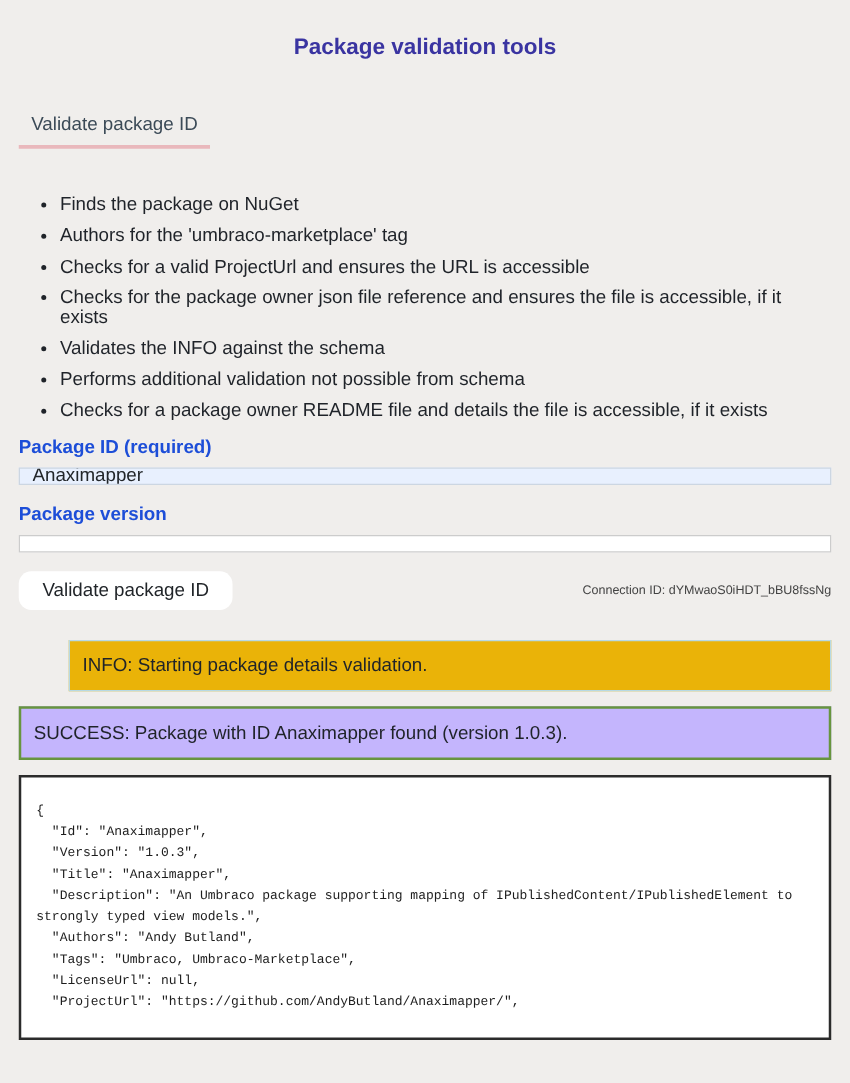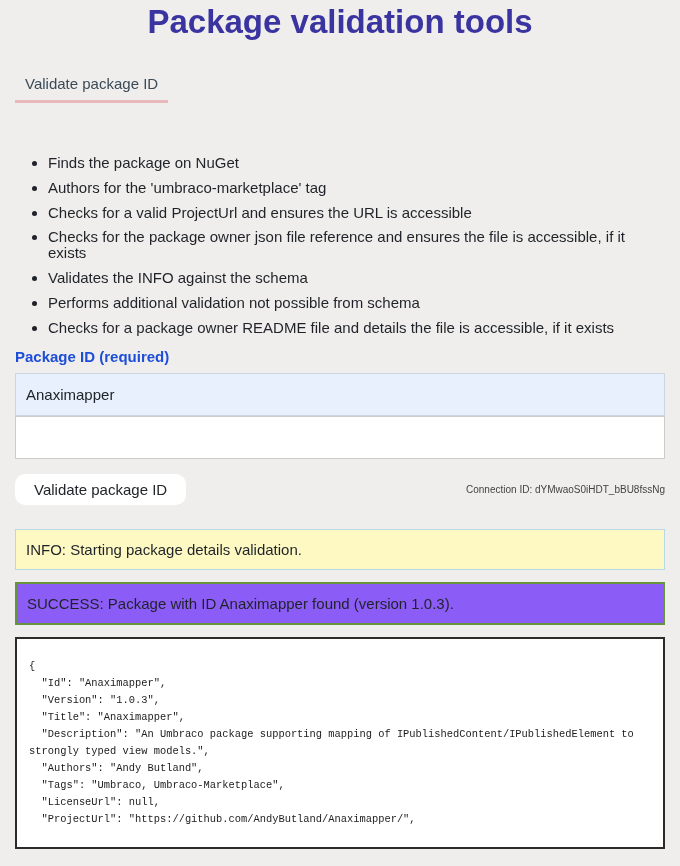--- a/index.html
+++ b/index.html
@@ -8,62 +8,62 @@
     width: 680px;
     height: 866px;
     overflow: hidden;
     background: #f0eeec;
     font-family: "Liberation Sans", sans-serif;
     color: #212529;
   }
   .page { padding: 0 15px; }
 
   h1.page-title {
-    margin: 7px 0 0;
+    margin: 23px 0 0;
     text-align: center;
-    font-size: 33px;
+    font-size: 18px;
     line-height: 29px;
     font-weight: bold;
     color: #3a34a1;
   }
 
   .tabs { display: flex; margin-top: 39px; }
   .tab {
     font-size: 15px;
     line-height: 17px;
     color: #3b4a57;
     padding: 0 10px 8px;
     margin-right: 7px;
     border-bottom: 3px solid transparent;
     cursor: pointer;
   }
   .tab.active { border-bottom-color: #e9b8bc; }
 
-  ul.checks { margin: 52px 0 0; padding-left: 33px; }
+  ul.checks { margin: 37px 0 0; padding-left: 33px; }
   ul.checks li {
     font-size: 15px;
     line-height: 16px;
     margin-bottom: 8.8px;
     color: #1f2329;
   }
 
   .field-label {
     display: block;
     font-weight: bold;
     font-size: 15px;
     line-height: 17px;
     margin: 12px 0 8px;
     color: #1d4ed8;
   }
   .field-label.second { margin-top: 15px; }
 
   input.text-input {
     display: block;
     width: 100%;
-    height: 43px;
+    height: 14px;
     border: 1px solid #cccccc;
     background: #ffffff;
     font-family: "Liberation Sans", sans-serif;
     font-size: 15px;
     padding: 0 10px;
     color: #212529;
     outline: none;
   }
   input.text-input.autofilled {
     background: #e8f0fe;
@@ -94,22 +94,22 @@
 
   .alerts { margin-top: 24px; }
   .alert {
     font-size: 15px;
     line-height: 17px;
     padding: 11px 10px;
     margin-bottom: 12px;
     border: 1px solid transparent;
     color: #1f2329;
   }
-  .alert.info   { background: #fef9c3; border-color: #b7d9e3; }
-  .alert.success{ background: #8b5cf6; border: 2px solid #67953e; }
+  .alert.info   { background: #eab308; border-color: #b7d9e3; margin-left: 40px; }
+  .alert.success{ background: #c4b5fd; border: 2px solid #67953e; }
 
   .code-block {
     background: #ffffff;
     border: 2px solid #2b2b2b;
     padding: 19px 12px;
     font-family: "Liberation Mono", "DejaVu Sans Mono", monospace;
     font-size: 10.4px;
     line-height: 17px;
     color: #1c1c1c;
   }
@@ -132,20 +132,21 @@
     <li>Checks for a valid ProjectUrl and ensures the URL is accessible</li>
     <li>Checks for the package owner json file reference and ensures the file is accessible, if it exists</li>
     <li>Validates the INFO against the schema</li>
     <li>Performs additional validation not possible from schema</li>
     <li>Checks for a package owner README file and details the file is accessible, if it exists</li>
   </ul>
 
   <label class="field-label">Package ID (required)</label>
   <input class="text-input autofilled" type="text" value="Anaximapper" style="">
 
+  <label class="field-label second">Package version</label>
   <input class="text-input" type="text" value="" style="">
 
   <div class="action-row">
     <button class="submit-button">Validate package ID</button>
     <span class="connection-id">Connection ID: dYMwaoS0iHDT_bBU8fssNg</span>
   </div>
 
   <div class="alerts">
     <div class="alert info">INFO: Starting package details validation.</div>
     <div class="alert success">SUCCESS: Package with ID Anaximapper found (version 1.0.3).</div>

